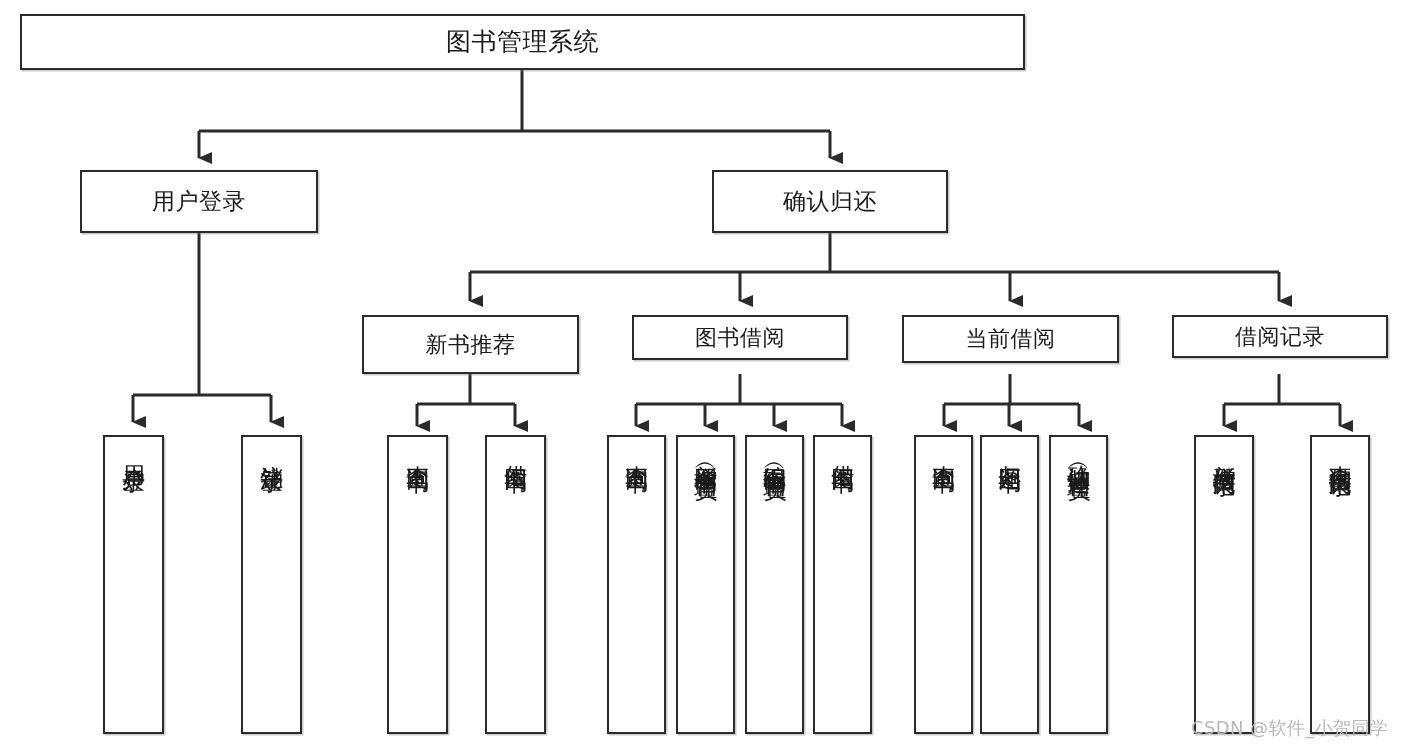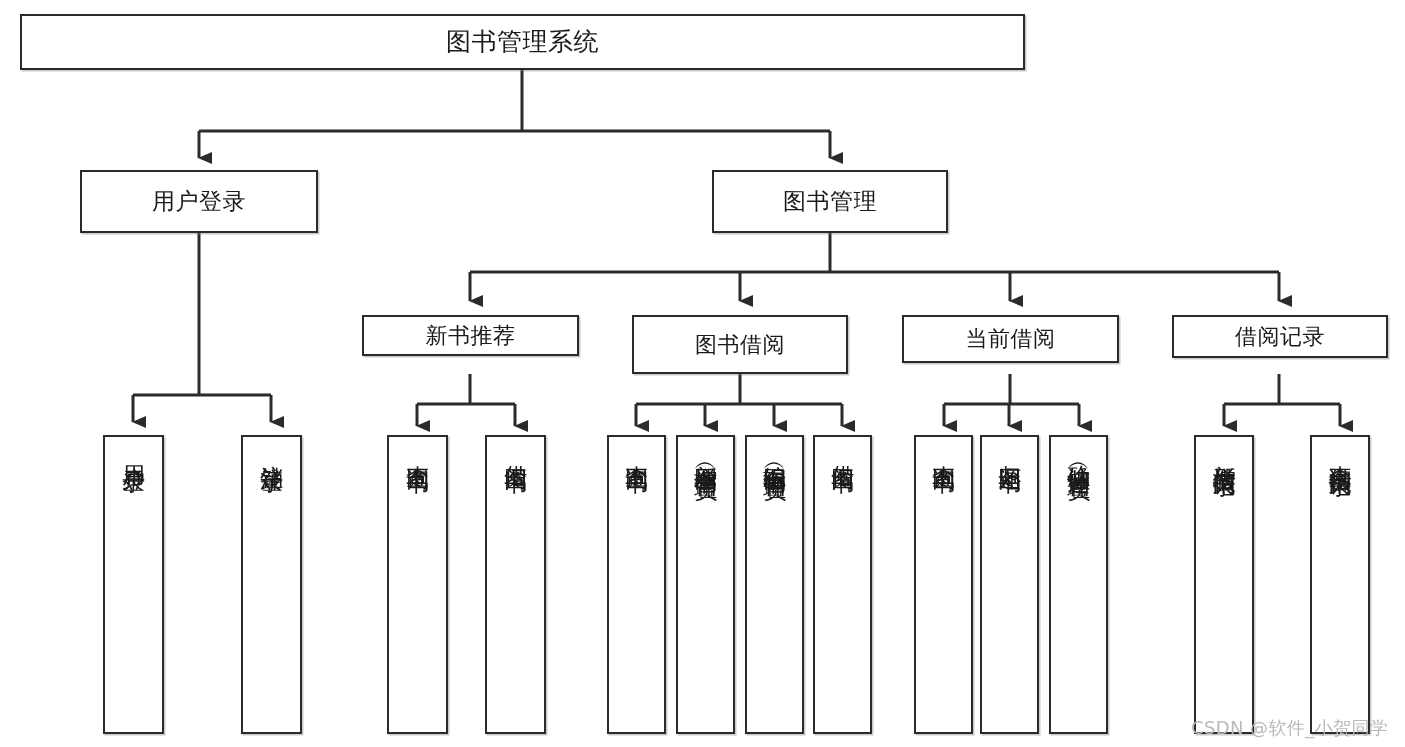--- a/index.html
+++ b/index.html
@@ -126,27 +126,27 @@
   </svg>
 
   <div class="node root" style="left:20px; top:14px; width:1005px; height:56px;">
     <span class="lbl">图书管理系统</span>
   </div>
 
   <div class="node lvl2" style="left:80px; top:170px; width:238px; height:63px;">
     <span class="lbl">用户登录</span>
   </div>
   <div class="node lvl2" style="left:712px; top:170px; width:236px; height:63px;">
-    <span class="lbl">图书管理</span>
-  </div>
-
-  <div class="node lvl3" style="left:362px; top:315px; width:217px; height:41px;">
+    <span class="lbl">确认归还</span>
+  </div>
+
+  <div class="node lvl3" style="left:362px; top:315px; width:217px; height:59px;">
     <span class="lbl">新书推荐</span>
   </div>
-  <div class="node lvl3" style="left:632px; top:315px; width:216px; height:59px;font-family:Liberation Serif, serif;">
+  <div class="node lvl3" style="left:632px; top:315px; width:216px; height:45px;font-family:Liberation Serif, serif;">
     <span class="lbl">图书借阅</span>
   </div>
   <div class="node lvl3" style="left:902px; top:315px; width:217px; height:48px;">
     <span class="lbl">当前借阅</span>
   </div>
   <div class="node lvl3" style="left:1172px; top:315px; width:216px; height:43px;">
     <span class="lbl">借阅记录</span>
   </div>
 
   <div class="node leaf" style="left:103px; top:435px; width:61px; height:299px;">

